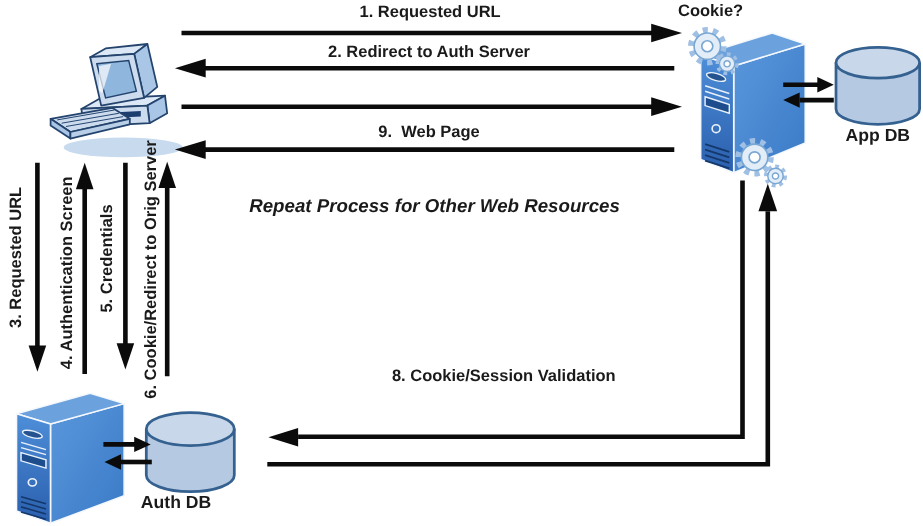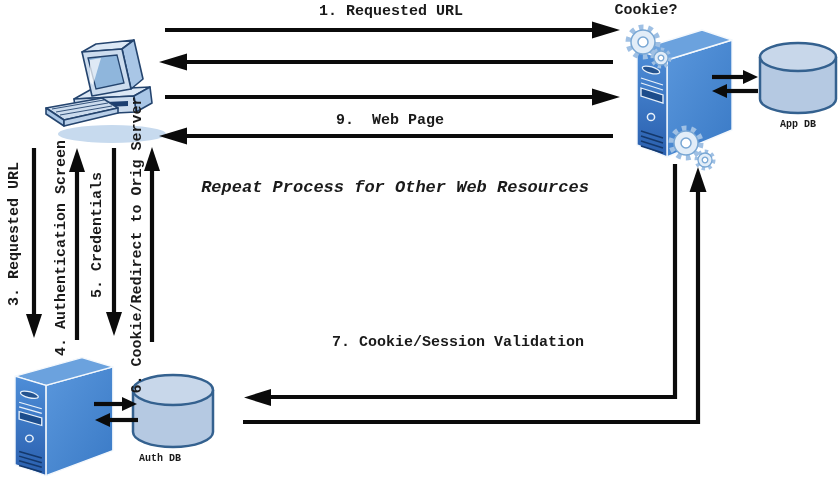--- a/index.html
+++ b/index.html
@@ -1,23 +1,23 @@
 <!DOCTYPE html>
 <html><head>
 <meta charset="utf-8">
 <style>
   html,body{margin:0;padding:0;background:#fff;}
   .stage{position:relative;width:839px;height:478px;background:#ffffff;overflow:hidden;
-         font-family:Liberation Mono, monospace;}
+         font-family:Liberation Sans, sans-serif;}
   .stage svg.diagram{position:absolute;left:0;top:0;}
   .lbl{position:absolute;transform:translate(-50%,-50%);font-weight:bold;font-size:15px;
        color:#1a1a1a;white-space:pre;line-height:1.1;}
   .lbl.rot{transform:translate(-50%,-50%) rotate(-90deg);}
   .lbl.note{font-style:italic;font-size:17px;}
-  .lbl.small{font-size:10px;}
+  .lbl.small{font-size:16px;}
   .arrow-line{stroke:#0b0b0b;stroke-width:4.2;fill:none;}
   .arrow-head{fill:#0b0b0b;stroke:none;}
   .face{stroke:#f4f8fc;stroke-width:1.4;stroke-linejoin:round;}
   .pcface{stroke:#24446e;stroke-width:1.6;stroke-linejoin:round;}
 </style>
 </head>
 <body>
 
 <div class="stage">
 
@@ -154,29 +154,30 @@
       <path class="arrow-line" d="M 675 164 L 675 397 L 271 397"></path>
       <polygon class="arrow-head" points="271,389 271,406 244,397.5"></polygon>
     </g>
     <g>
       <path class="arrow-line" d="M 243 422 L 698 422 L 698 192"></path>
       <polygon class="arrow-head" points="689.5,192 706.5,192 698,167"></polygon>
     </g>
   </svg>
 
   <div class="lbl" style="left:391px;top:12px">1. Requested URL</div>
+  <div class="lbl" style="left:390px;top:48px">2. Redirect to Auth Server</div>
   <div class="lbl" style="left:390px;top:121px">9.  Web Page</div>
 
   <div class="lbl" style="left:646px;top:11px">Cookie?</div>
 
   <div class="lbl rot" style="left:15px;top:234px">3. Requested URL</div>
   <div class="lbl rot" style="left:62px;top:248px">4. Authentication Screen</div>
   <div class="lbl rot" style="left:98px;top:235px">5. Credentials</div>
   <div class="lbl rot" style="left:138px;top:245px">6. Cookie/Redirect to Orig Server</div>
 
   <div class="lbl note" style="left:395px;top:188px">Repeat Process for Other Web Resources</div>
 
-  <div class="lbl" style="left:458px;top:343px">7. Cookie/Session Validation</div>
+  <div class="lbl" style="left:458px;top:343px">8. Cookie/Session Validation</div>
 
   <div class="lbl small" style="left:798px;top:124px">App DB</div>
   <div class="lbl small" style="left:160px;top:458px">Auth DB</div>
 
 </div>
 
 </body></html>

